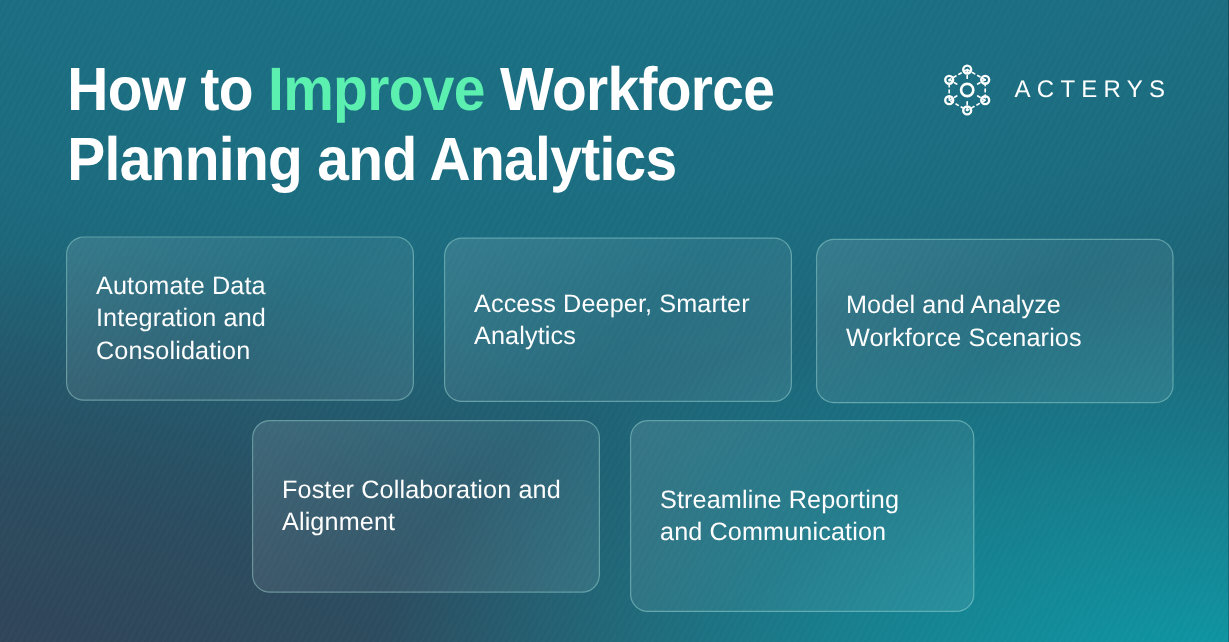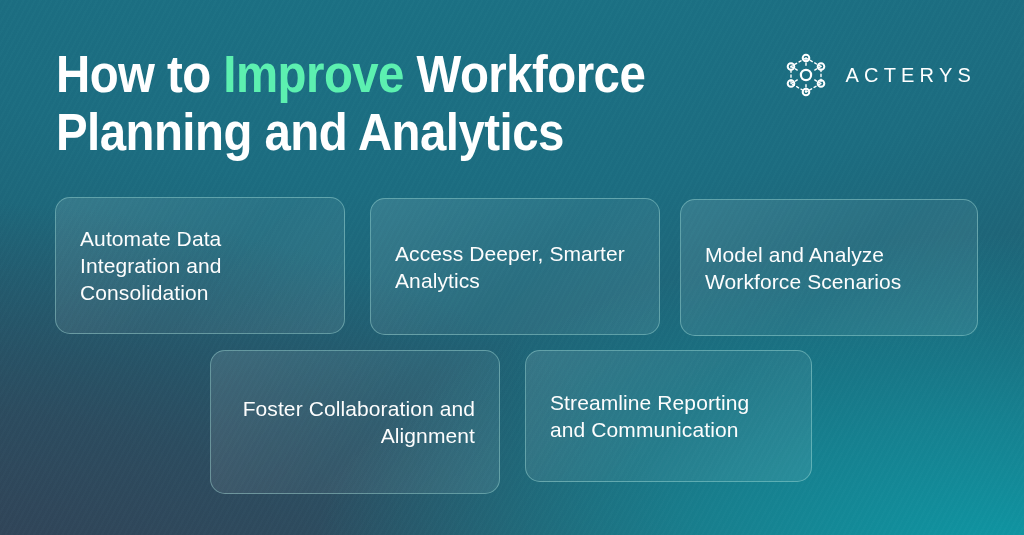--- a/index.html
+++ b/index.html
@@ -88,22 +88,22 @@
     font-size: 21px;
     line-height: 27px;
     font-weight: 400;
     letter-spacing: 0.1px;
     padding: 0 24px;
   }
 
   #card-1 { left: 55px;  top: 197px; width: 290px; height: 137px; }
   #card-2 { left: 370px; top: 198px; width: 290px; height: 137px; }
   #card-3 { left: 680px; top: 199px; width: 298px; height: 137px; }
-  #card-4 { left: 210px; top: 350px; width: 290px; height: 144px; text-align: right; }
-  #card-5 { left: 525px; top: 350px; width: 287px; height: 132px; }
+  #card-4 { left: 210px; top: 350px; width: 290px; height: 144px; }
+  #card-5 { left: 525px; top: 350px; width: 287px; height: 160px; }
 </style>
 </head>
 <body>
 
 <div id="canvas">
 
   <h1 class="headline"><span>How to </span><span class="accent">Improve</span><span> Workforce Planning and Analytics</span></h1>
 
   <div class="logo">
     <span>

